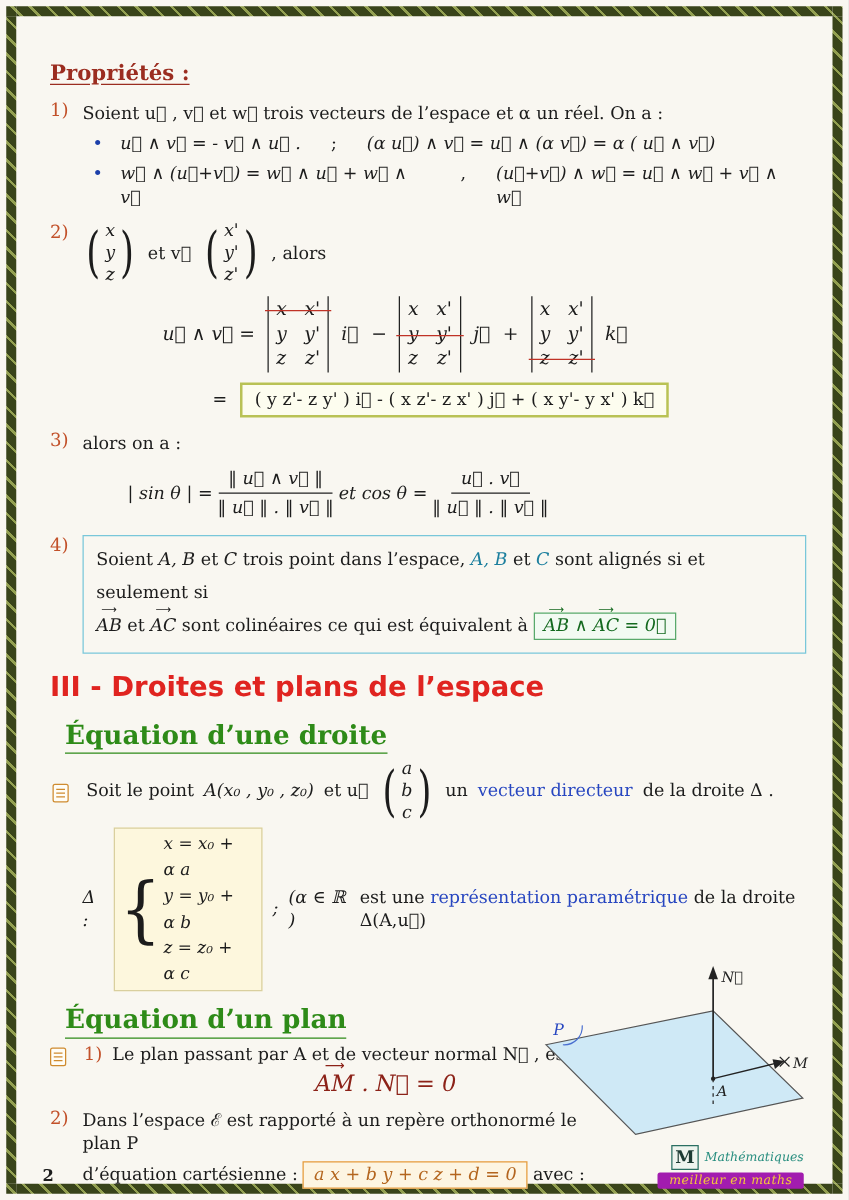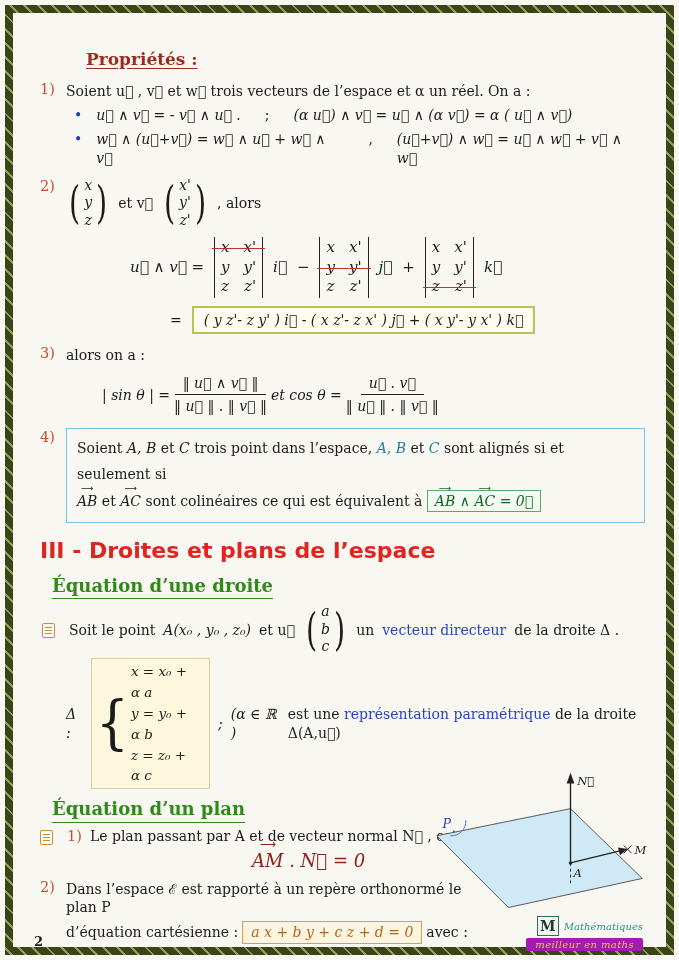--- a/index.html
+++ b/index.html
@@ -11,21 +11,21 @@
     background: #f9f7f1; overflow: hidden; color:#1c1c1c;
   }
   .frame {
     position:absolute; inset:5px; pointer-events:none;
     border: 8px solid #49521c;
     border-image: repeating-linear-gradient(45deg,#39441a 0 4px,#93a051 4px 6px,#39441a 6px 10px) 8;
   }
   .content { position:absolute; left:40px; right:34px; top:26px; bottom:16px; font-size:14px; line-height:1.3; }
 
   .props-title {
-    margin-top: 22px; margin-left: 46px; display:inline-block;
+    margin-top: 22px; display:inline-block;
     font-size: 17px; font-weight: bold; color:#9b2d20;
     text-decoration: underline; text-underline-offset:3px;
   }
 
   .item { display:flex; align-items:flex-start; margin-top:10px; }
   .inum { color:#c2512a; width:26px; flex:none; font-size:14.5px; }
   .ibody { flex:1; min-width:0; }
   .line { margin-top:2px; }
   .math { font-style: italic; }
   .bullet-line { display:flex; align-items:baseline; gap:14px; margin-top:6px; margin-left:8px; }
@@ -36,39 +36,39 @@
   .colvec { display:inline-flex; align-items:center; vertical-align:middle; }
   .colvec .paren { font-size:44px; font-weight:200; line-height:0.85; transform:scaleX(.65); }
   .colvec .col { display:inline-flex; flex-direction:column; align-items:center; line-height:1.25; font-style:italic; padding:0 1px; }
 
   .det-row { display:flex; align-items:center; gap:10px; margin-left:64px; margin-top:8px; font-size:15px; }
   .det { display:inline-flex; flex-direction:column; border-left:1.6px solid #222; border-right:1.6px solid #222; padding:1px 6px; line-height:1.3; }
   .drow { display:flex; justify-content:space-between; gap:14px; min-width:30px; font-style:italic; position:relative; }
   .struck::after { content:""; position:absolute; left:-9px; right:-9px; top:52%; border-top:1.5px solid #c03226; }
 
   .result-row { display:flex; align-items:center; gap:10px; margin-left:104px; margin-top:8px; }
-  .result-box { border:2px solid #b9c255; background:#fdfdef; padding:3px 10px; font-style:italic; }
+  .result-box { border:2px solid #b9c255; background:#fdfdef; padding:3px 10px; }
 
   .frac-row { display:flex; align-items:center; gap:4px; margin-left:36px; margin-top:10px; }
   .frac { display:inline-flex; flex-direction:column; align-items:center; font-style:italic; }
   .frac .num { border-bottom:1.3px solid #222; padding:0 8px 2px; }
   .frac .den { padding-top:2px; }
 
   .item4-box { border:1.6px solid #79c7da; padding:6px 10px 8px; flex:1; line-height:1.9; }
   .teal-it { color:#1c7f9e; font-style:italic; }
   .it { font-style:italic; }
   .gbox { border:1.5px solid #59a96b; background:#f2faf2; padding:2px 7px; color:#14691f; font-style:italic; white-space:nowrap; }
 
   .oarr { position:relative; display:inline-block; font-style:italic; }
   .oarr::after { content:"⟶"; position:absolute; left:0; top:-0.95em; width:100%; text-align:center;
                  font-size:0.62em; font-style:normal; font-family:"DejaVu Sans", sans-serif; }
 
   .h3-red { margin-top:14px; font-family:"DejaVu Sans", sans-serif; font-weight:bold; font-size:22px; color:#e02420; }
 
-  .green-h { display:inline-block; margin-top:8px; margin-left:12px; font-weight:bold; font-size:18px;
+  .green-h { display:inline-block; margin-top:8px; margin-left:12px; font-weight:bold; font-size:21px;
              color:#2e8b18; border-bottom:1.6px solid #2e8b18; padding-bottom:1px; }
 
   .note-icon { width:13px; height:15px; border:1.4px solid #cf8b2f; border-radius:2px; display:inline-block;
                position:relative; background:#fffdf6; flex:none; margin-right:6px; margin-top:2px; }
   .note-icon::after { content:""; position:absolute; left:2px; right:2px; top:3px; border-top:1px solid #cf8b2f;
                       box-shadow:0 3px 0 #cf8b2f, 0 6px 0 #cf8b2f; }
 
   .kw-blue { color:#2746c0; }
 
   .sys-row { display:flex; align-items:center; gap:8px; margin-left:26px; margin-top:2px; }

